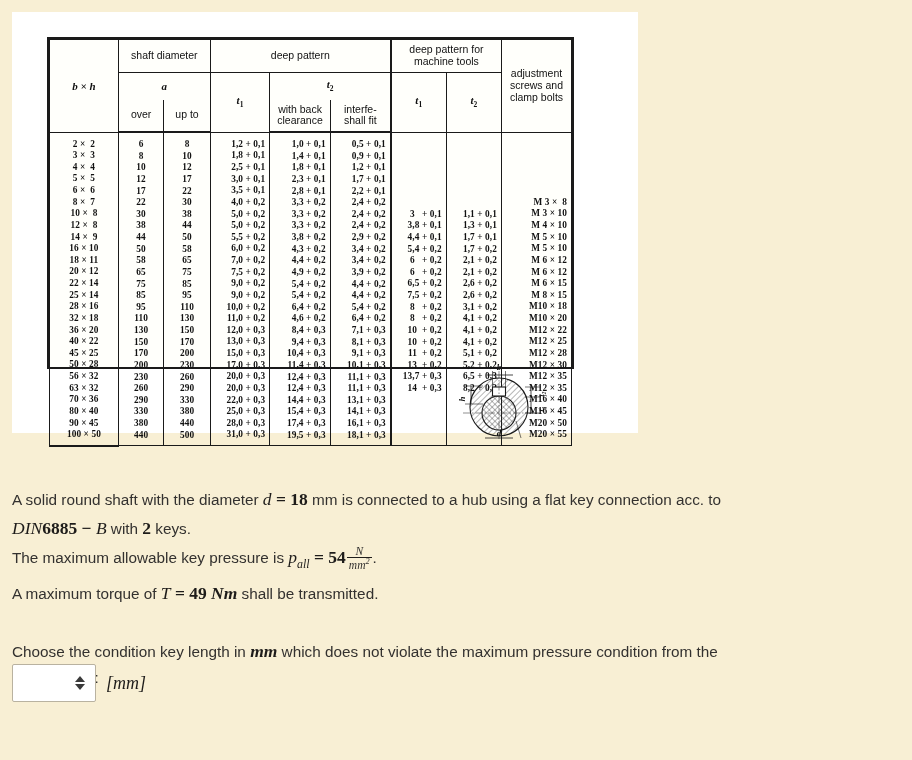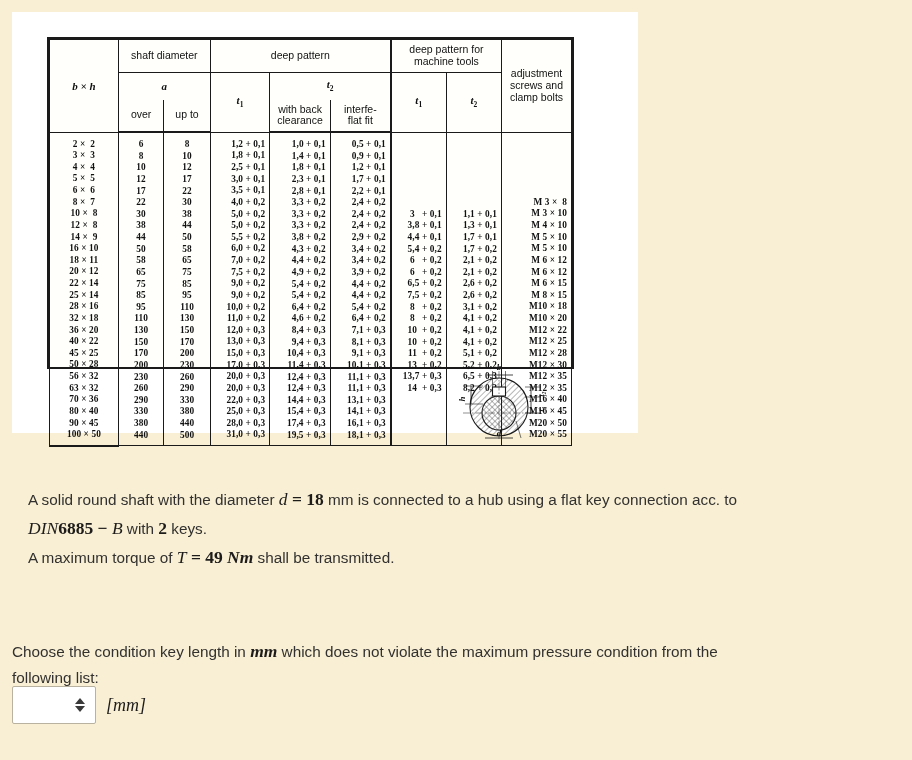--- a/index.html
+++ b/index.html
@@ -114,21 +114,21 @@
   
   #prose {
     position: absolute;
     left: 12px;
     top: 485px;
     width: 890px;
     font-size: 15.3px;
     line-height: 29px;
     color: #33312f;
   }
-  #prose .line { white-space: normal; margin-left: 16px; }
+  #prose .line { white-space: normal; }
   .mth {
     font-family: "Liberation Serif", serif;
     font-style: italic;
     font-size: 17.5px;
     color: #1e1c1a;
   }
   .mnum {
     font-family: "Liberation Serif", serif;
     font-style: normal;
     font-weight: bold;
@@ -156,21 +156,21 @@
     top: 638px;
     width: 890px;
     font-size: 15.3px;
     line-height: 26px;
     color: #33312f;
   }
 
   #answer-row {
     position: absolute;
     left: 12px;
-    top: 686px;
+    top: 664px;
     display: flex;
     align-items: center;
     gap: 10px;
   }
   #length-select {
     width: 82px;
     height: 36px;
     background: #ffffff;
     border: 1px solid #b9b2a0;
     border-radius: 2px;
@@ -244,21 +244,21 @@
         <td colspan="2" class="hcell serif thickright" style="height:19px;border-bottom:none"><span>t</span><span class="sub">2</span></td>
         <td rowspan="2" class="hcell serif"><span>t</span><span class="sub">1</span></td>
         <td rowspan="2" class="hcell serif"><span>t</span><span class="sub">2</span></td>
       </tr>
       <tr>
         <td class="hcell thickdiv" style="height:22px;border-top:none">over</td>
         <td class="hcell thickdiv" style="height:22px;border-top:none">up to</td>
         <td class="hcell thickdiv" style="height:22px;border-top:none"><span style="white-space:pre-line">with back
 clearance</span></td>
         <td class="hcell thickdiv thickright" style="height:22px;border-top:none"><span style="white-space:pre-line">interfe-
-flat fit</span></td>
+shall fit</span></td>
       </tr>
 
       <tr>
         <td class="bodycell thickdiv" style="border-bottom:none">
               <div class="collist c-bh" id="col-bh">
                 <div>2 ×  2</div>
                 <div>3 ×  3</div>
                 <div>4 ×  4</div>
                 <div>5 ×  5</div>
                 <div>6 ×  6</div>
@@ -551,20 +551,23 @@
 </div>
 
 <div id="prose">
   <div class="line">
     <span>A solid round shaft with the diameter </span><span class="mth">d</span><span class="mnum"> = </span><span class="mnum">18</span><span> mm is connected to a hub using a flat key connection acc. to</span>
   </div>
   <div class="line">
     <span class="mth">DIN</span><span class="mnum">6885</span><span class="mnum"> − </span><span class="mth">B</span><span> with </span><span class="mnum">2</span><span> keys.</span>
   </div>
   <div class="line">
+    <span>The maximum allowable key pressure is </span><span class="mth"><span>p</span><span class="sub2">all</span></span><span class="mnum"> = </span><span class="mnum">54</span><span class="frac"><span class="num">N</span><span class="den"><span>mm</span><span class="sup">2</span></span></span><span>.</span>
+  </div>
+  <div class="line">
     <span>A maximum torque of </span><span class="mth">T</span><span class="mnum"> = </span><span class="mnum">49</span> <span class="mth" style="font-weight:bold">Nm</span><span> shall be transmitted.</span>
   </div>
 </div>
 
 <div id="question">
   <span>Choose the condition key length in </span><span class="mth" style="font-weight:bold">mm</span><span> which does not violate the maximum pressure condition from the</span>
   <div>following list:</div>
 </div>
 
 <div id="answer-row">

